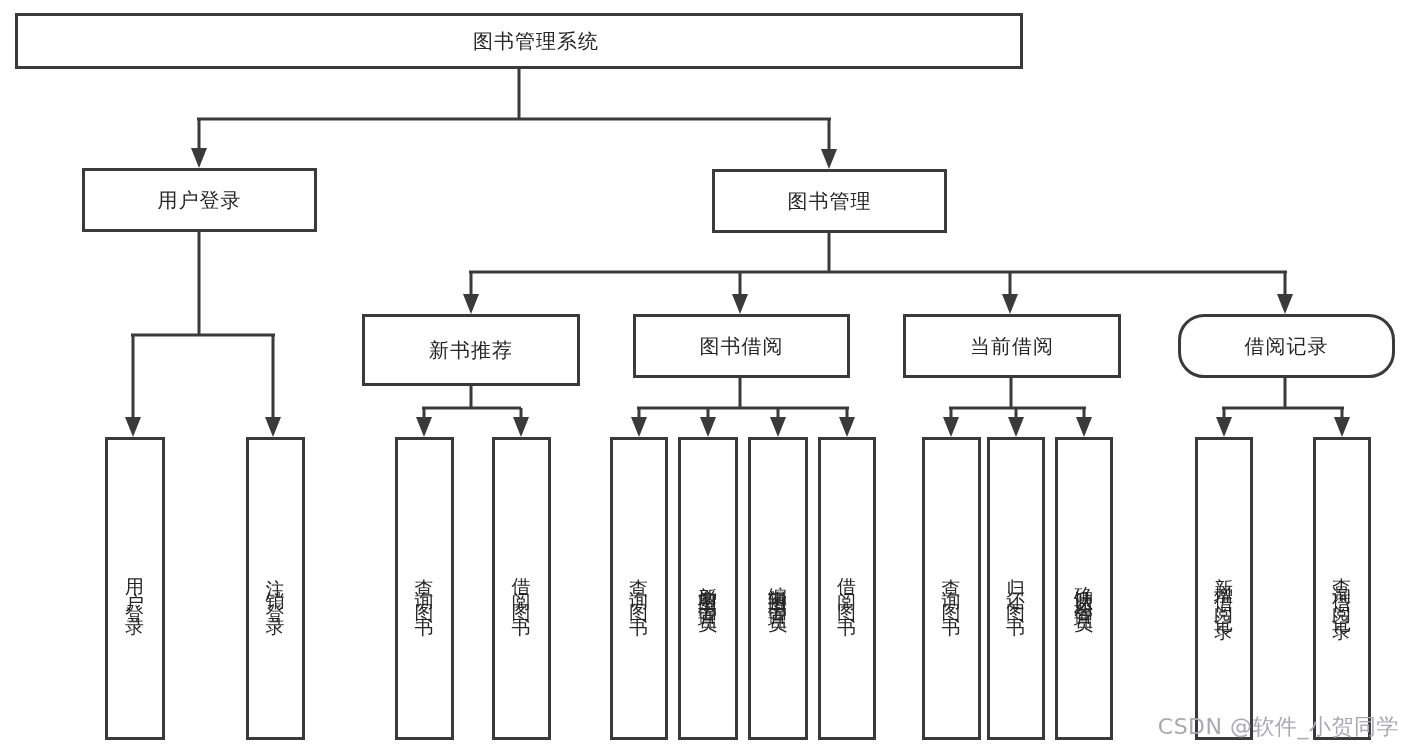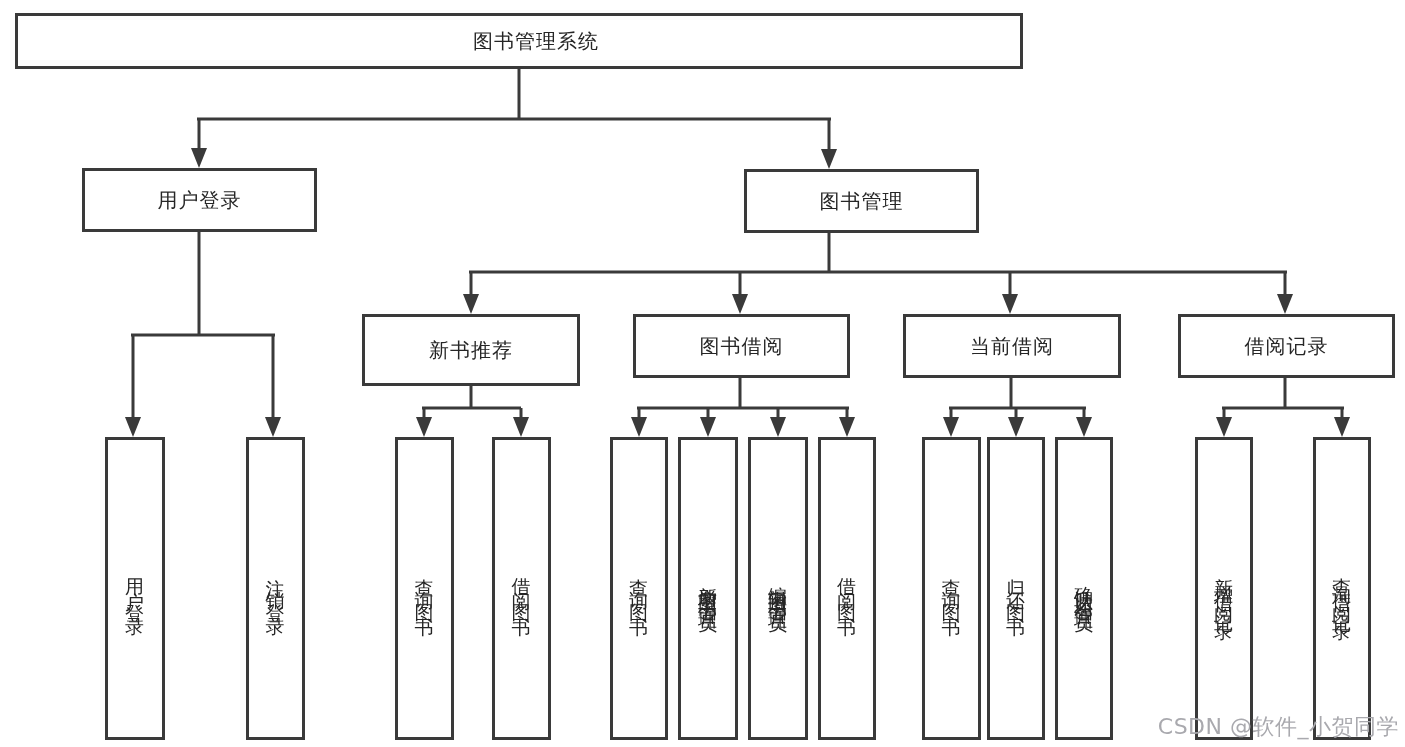--- a/index.html
+++ b/index.html
@@ -91,34 +91,34 @@
     <polygon points="1334,417 1350,417 1342,437"></polygon>
   </svg>
 
   <div class="node hnode" style="left:15px;top:13px;width:1008px;height:56px;padding-left:34px;">
     <span>图书管理系统</span>
   </div>
 
   <div class="node hnode" style="left:82px;top:168px;width:235px;height:64px;">
     <span>用户登录</span>
   </div>
-  <div class="node hnode" style="left:744px;top:169px;width:235px;height:64px;">
+  <div class="node hnode" style="left:712px;top:169px;width:235px;height:64px;">
     <span>图书管理</span>
   </div>
 
   <div class="node hnode" style="left:362px;top:314px;width:218px;height:72px;">
     <span>新书推荐</span>
   </div>
   <div class="node hnode" style="left:633px;top:314px;width:217px;height:64px;">
     <span>图书借阅</span>
   </div>
   <div class="node hnode" style="left:903px;top:314px;width:218px;height:64px;">
     <span>当前借阅</span>
   </div>
-  <div class="node hnode" style="left:1178px;top:314px;width:217px;height:64px;">
+  <div class="node hnode" style="left:1178px;top:314px;width:217px;height:64px;border-radius:26px;">
     <span>借阅记录</span>
   </div>
 
   <div class="node leaf" style="left:105px;top:437px;width:60px;height:303px;">
     <span>用户登录</span>
   </div>
   <div class="node leaf" style="left:246px;top:437px;width:59px;height:303px;">
     <span>注销登录</span>
   </div>
 

